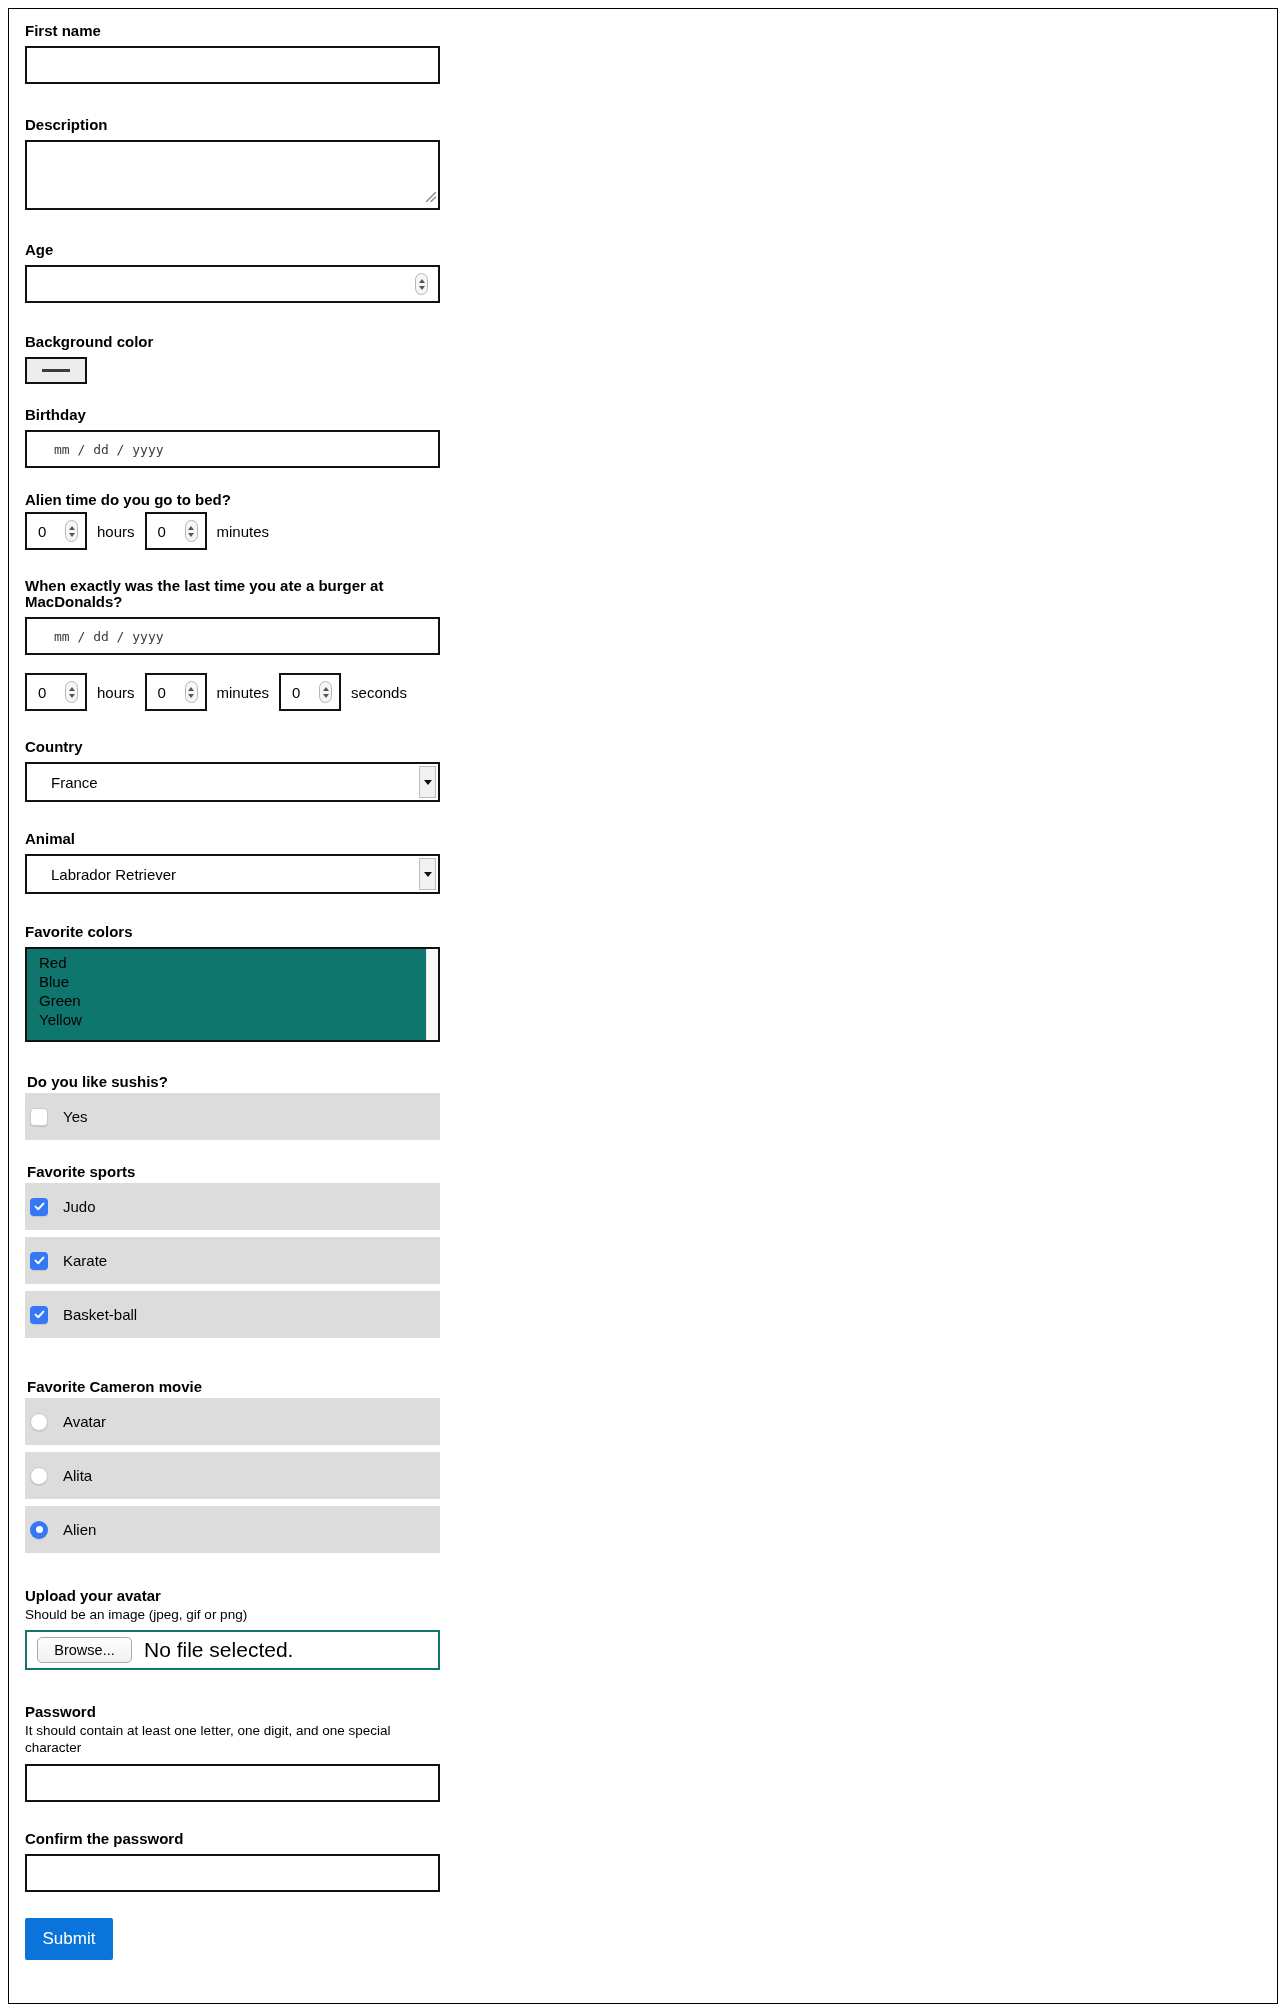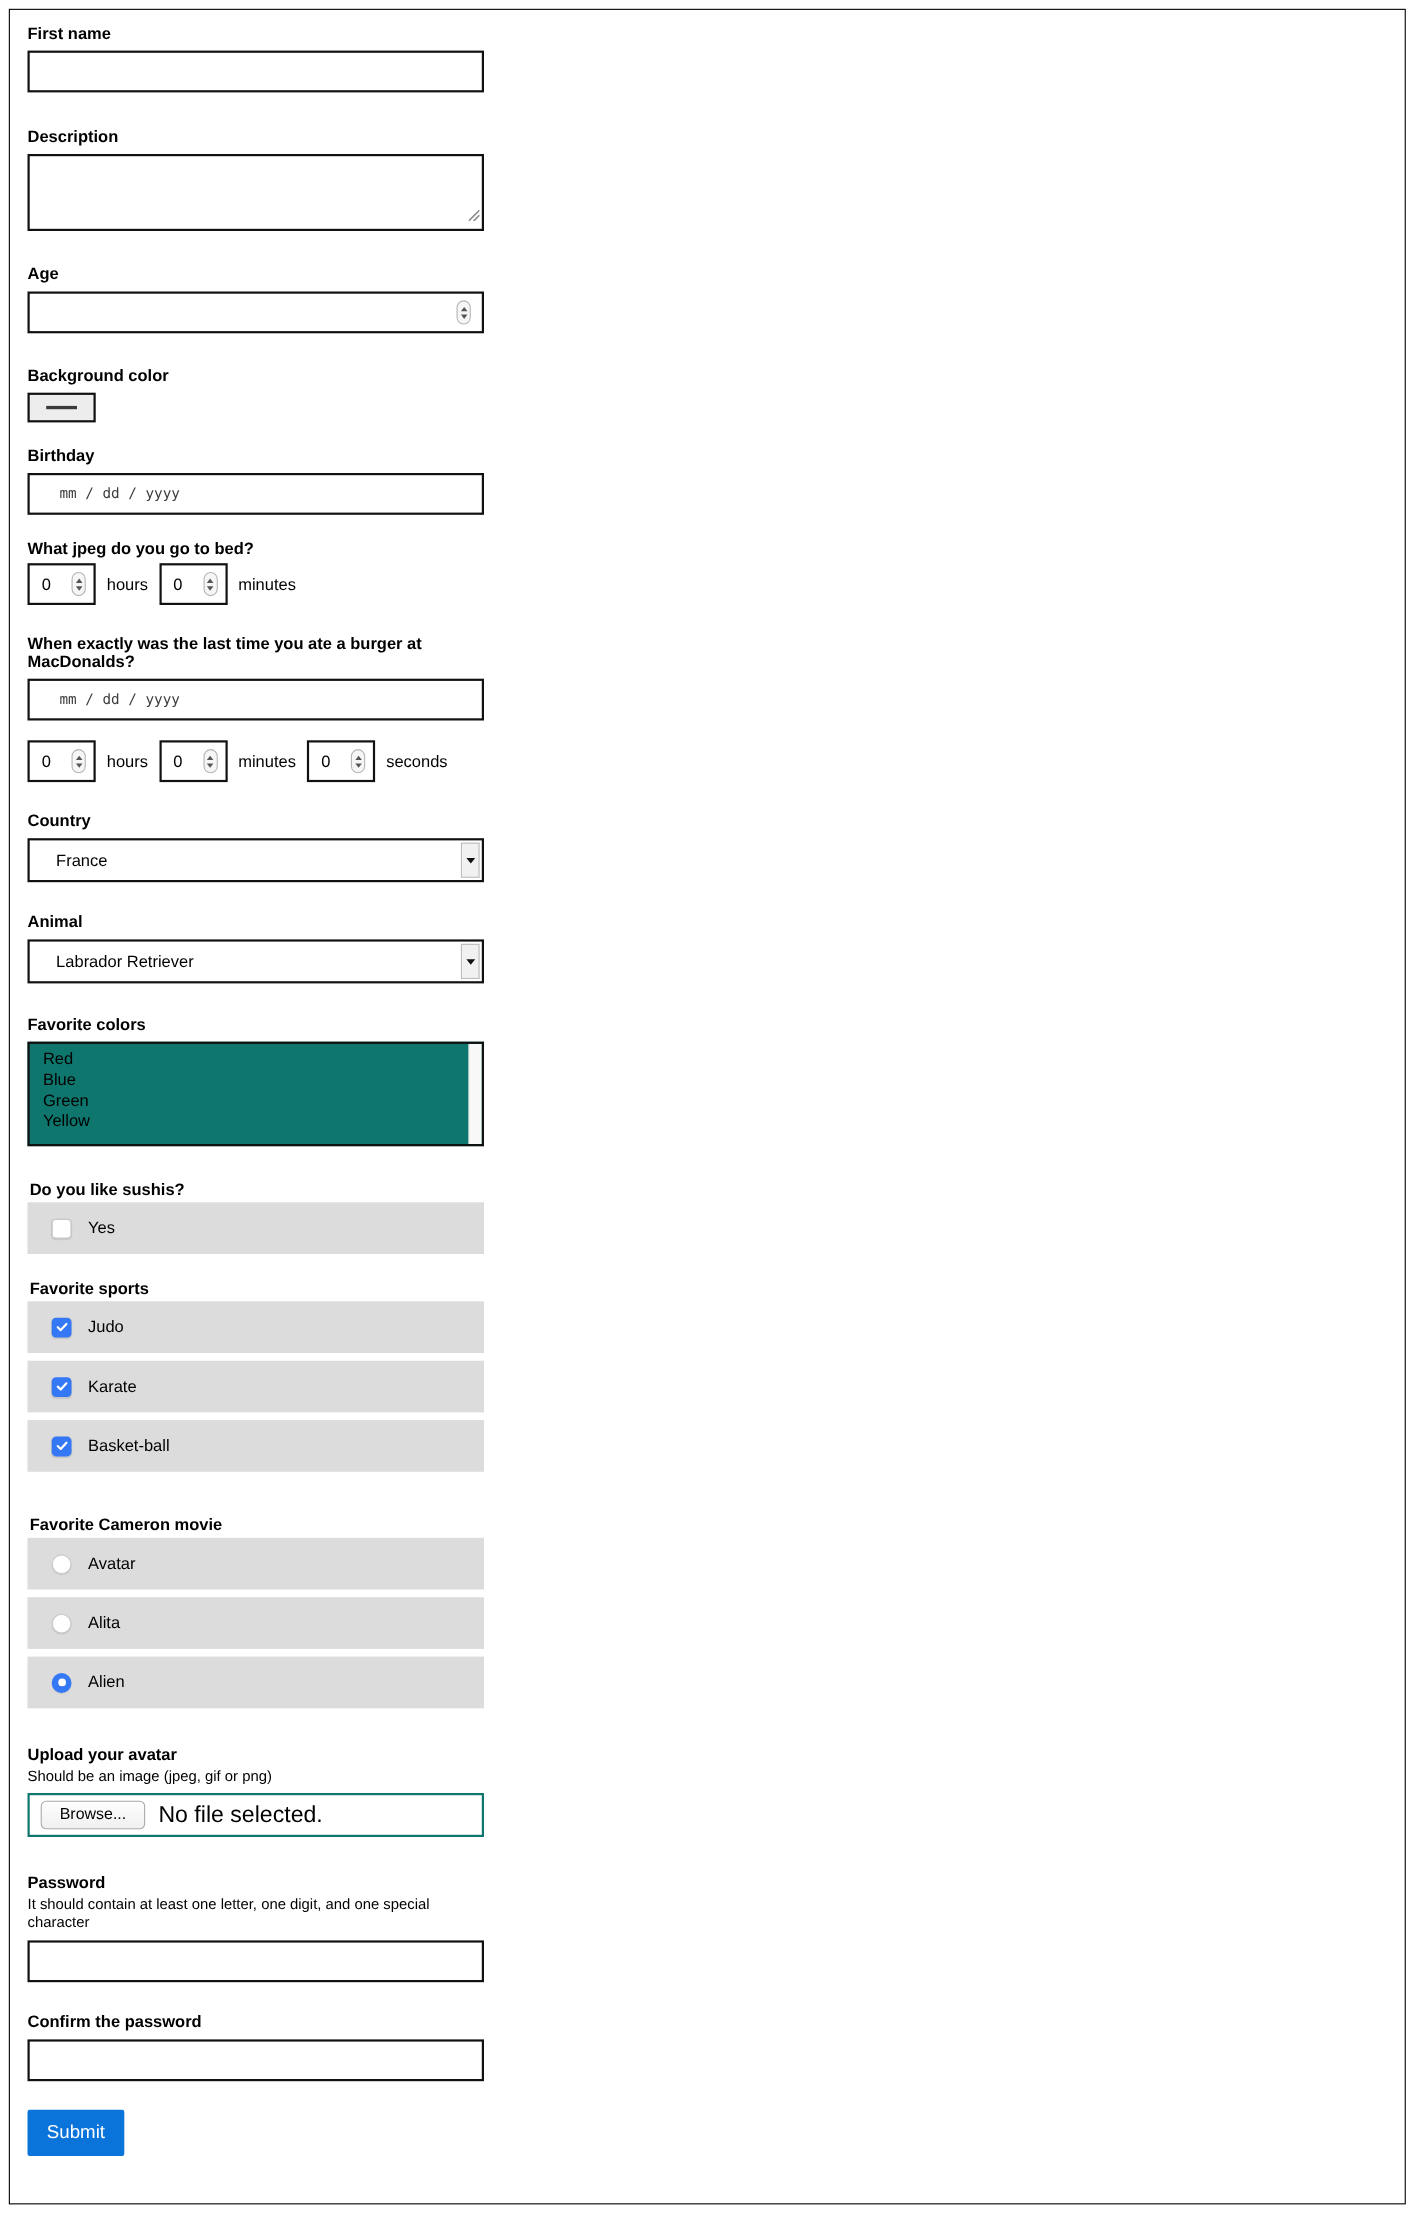--- a/index.html
+++ b/index.html
@@ -65,21 +65,21 @@
     border-right:4px solid transparent; border-top:5px solid #111; }
 
   .listbox { width:415px; height:95px; border:2px solid #111;
     box-sizing:border-box; background:#0f766e; position:relative;
     padding:4px 0 0 12px; overflow:hidden; }
   .listbox .opt { font-size:15px; line-height:19px; }
   .listbox-scrollbar { position:absolute; top:0; right:0; bottom:0;
     width:11px; background:#f8f8f8; border-left:1px solid #ececec; }
 
   .option-row { width:415px; height:47px; background:#dcdcdc; display:flex;
-    align-items:center; gap:15px; padding-left:22px; box-sizing:border-box;
+    align-items:center; gap:15px; padding-left:5px; box-sizing:border-box;
     margin-bottom:7px; font-size:15px; }
   .option-row:last-of-type { margin-bottom:0; }
 
   .checkbox { width:18px; height:18px; border-radius:4px; background:#fff;
     border:1px solid #c9c9c9; box-shadow:0 1px 1px rgba(0,0,0,.10);
     box-sizing:border-box; flex:none; display:flex; align-items:center;
     justify-content:center; }
   .checkbox svg { display:none; }
   .checkbox.checked { background:#3478f6; border:none; }
   .checkbox.checked svg { display:block; }
@@ -150,21 +150,21 @@
       <span class="color-swatch"></span>
     </div>
   </div>
 
   <div class="group mb24">
     <label class="label">Birthday</label>
     <input type="text" class="text-input date-input" placeholder="mm / dd / yyyy" style="">
   </div>
 
   <div class="group mb28">
-    <label class="label" style="margin-bottom:3px">What jpeg do you go to bed?</label>
+    <label class="label" style="margin-bottom:3px">Alien time do you go to bed?</label>
     <div class="inline-row">
       <div class="mock-input num-box">
         <span>0</span>
         <span class="spinner">
           <span class="tri-up"></span>
           <span class="tri-down"></span>
         </span>
       </div>
       <span class="unit-label">hours</span>
       <div class="mock-input num-box">

